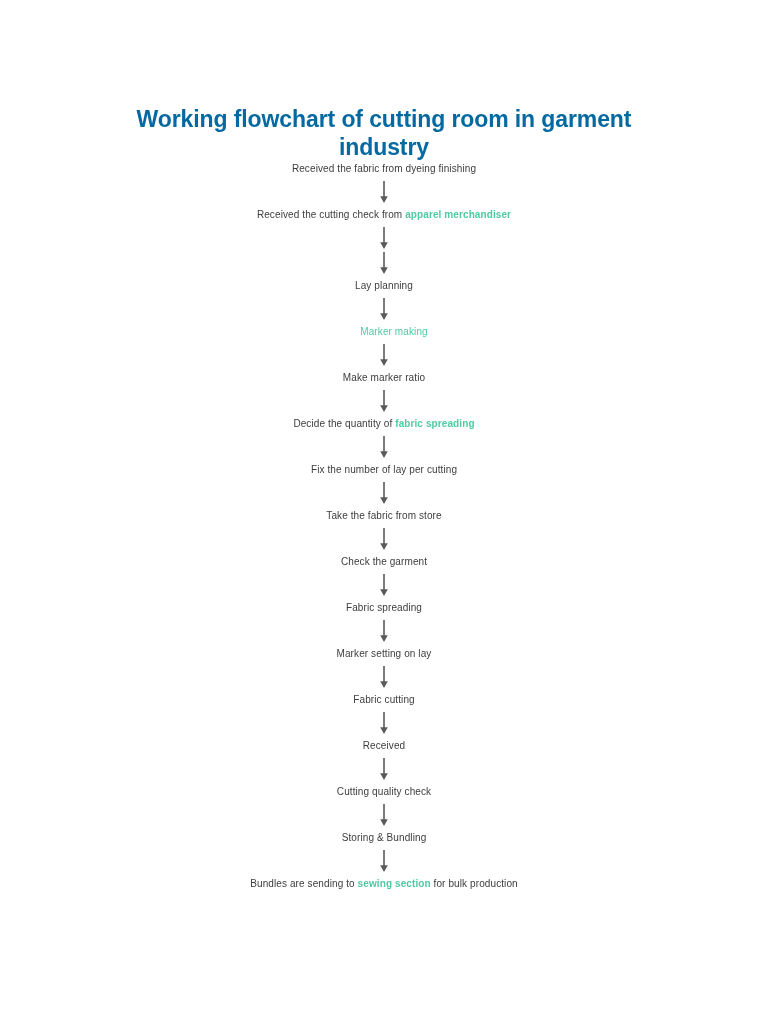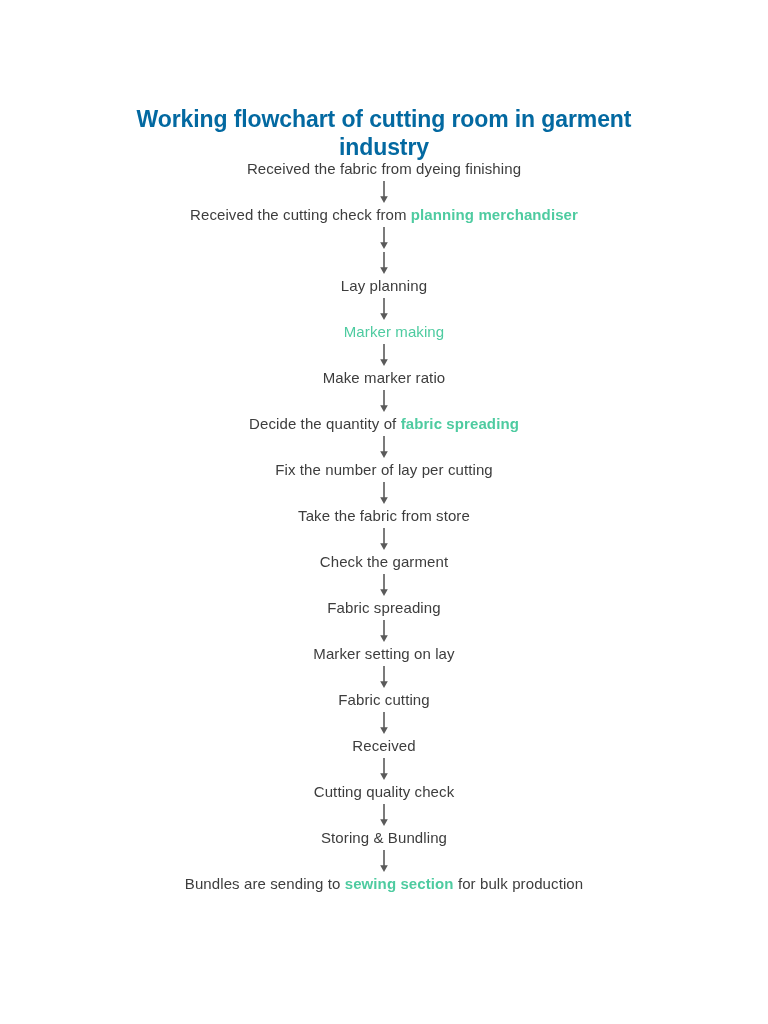--- a/index.html
+++ b/index.html
@@ -42,21 +42,21 @@
     top: 158px;
     left: 0;
     width: 768px;
     display: flex;
     flex-direction: column;
     align-items: center;
   }
 
   .flow-step {
     text-align: center;
-    font-size: 15px;
+    font-size: 10px;
     line-height: 21px;
     color: #3d3d3d;
     white-space: nowrap;
     letter-spacing: 0.1px;
   }
 
   .flow-step .hl {
     color: #4ecba0;
     font-weight: bold;
   }
@@ -87,21 +87,21 @@
   </h1>
 
   <div class="flow" id="flow-container">
       <div class="flow-step"><span>Received the fabric from dyeing finishing</span></div>
       <span class="flow-arrow">
         <svg width="18" height="24" viewBox="0 0 18 24" aria-hidden="true">
           <line x1="9" y1="1" x2="9" y2="18" stroke="currentColor" stroke-width="1.6"></line>
           <path d="M9 23 L5.2 16.2 L12.8 16.2 Z" fill="currentColor"></path>
         </svg>
       </span>
-      <div class="flow-step"><span>Received the cutting check from </span><span class="hl">planning merchandiser</span></div>
+      <div class="flow-step"><span>Received the cutting check from </span><span class="hl">apparel merchandiser</span></div>
       <span class="flow-arrow">
         <svg width="18" height="24" viewBox="0 0 18 24" aria-hidden="true">
           <line x1="9" y1="1" x2="9" y2="18" stroke="currentColor" stroke-width="1.6"></line>
           <path d="M9 23 L5.2 16.2 L12.8 16.2 Z" fill="currentColor"></path>
         </svg>
       </span>
       <span class="flow-arrow">
         <svg width="18" height="24" viewBox="0 0 18 24" aria-hidden="true">
           <line x1="9" y1="1" x2="9" y2="18" stroke="currentColor" stroke-width="1.6"></line>
           <path d="M9 23 L5.2 16.2 L12.8 16.2 Z" fill="currentColor"></path>

